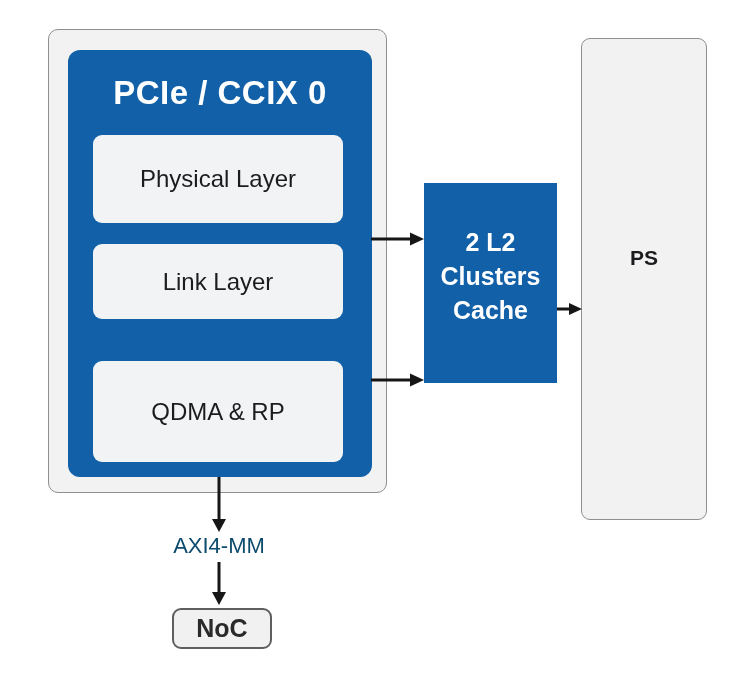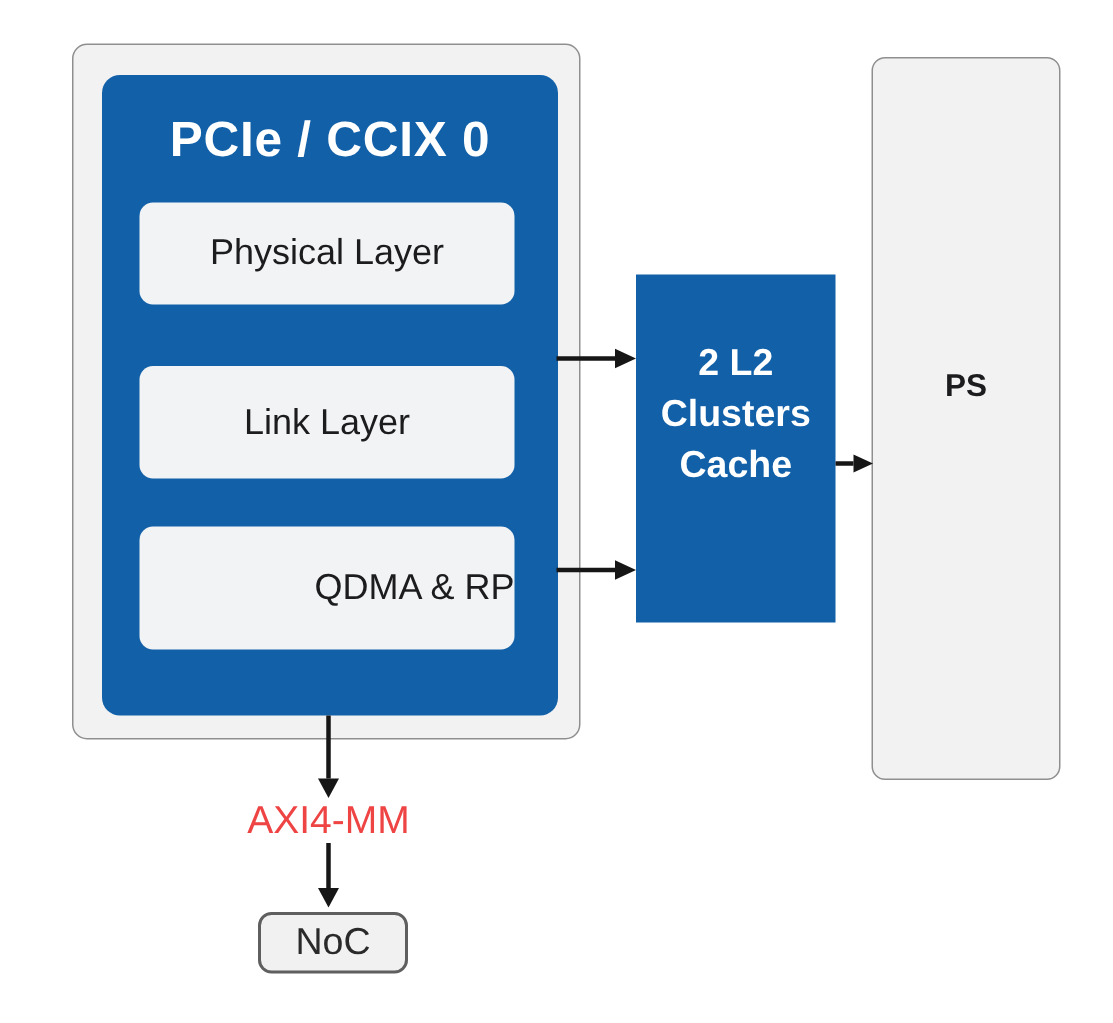--- a/index.html
+++ b/index.html
@@ -37,26 +37,26 @@
     letter-spacing: 0.5px;
   }
   .layer-box {
     left: 93px; width: 250px;
     background: #f2f3f5;
     border-radius: 9px;
     display: flex; align-items: center; justify-content: center;
     color: var(--text_dark, #1c1c1e);
     font-size: 24px;
   }
-  .layer-0 { top: 135px; height: 68px; }
+  .layer-0 { top: 135px; height: 88px; }
   .layer-1 { top: 244px; height: 75px; }
-  .layer-2 { top: 351px; height: 82px; justify-content: flex-end; }
+  .layer-2 { top: 361px; height: 101px; }
 
   .l2-box {
-    left: 424px; top: 183px; width: 133px; height: 232px;
+    left: 424px; top: 183px; width: 133px; height: 200px;
     background: var(--blue, #1160a8);
     color: var(--text_light, #ffffff);
     text-align: center;
     font-size: 25px; font-weight: 600;
     line-height: 34px;
     padding-top: 42px;
   }
   .ps-box {
     left: 581px; top: 38px; width: 126px; height: 482px;
     background: var(--panel, #f2f2f2);
@@ -67,31 +67,31 @@
   .ps-label {
     display: inline-block;
     margin-top: 200px;
     font-size: 21px; font-weight: 700;
     color: var(--text_dark, #1c1c1e);
     line-height: 38px;
   }
   .axi-label {
     left: 139px; top: 534px; width: 160px; height: 24px;
     text-align: center;
-    font-size: 26px;
-    color: #ef4444;
+    font-size: 22px;
+    color: #0c4a6e;
     line-height: 24px;
   }
   .noc-box {
     left: 172px; top: 608px; width: 100px; height: 41px;
     background: #f1f1f1;
     border: 2px solid var(--noc_border, #5f5f5f);
     border-radius: 9px;
     display: flex; align-items: center; justify-content: center;
-    font-size: 25px; font-weight: 400;
+    font-size: 25px; font-weight: 700;
     color: #2a2a2a;
   }
   .arrow-layer {
     position: absolute;
     left: 0; top: 0;
     pointer-events: none;
   }
 </style>
 </head>
 <body>

